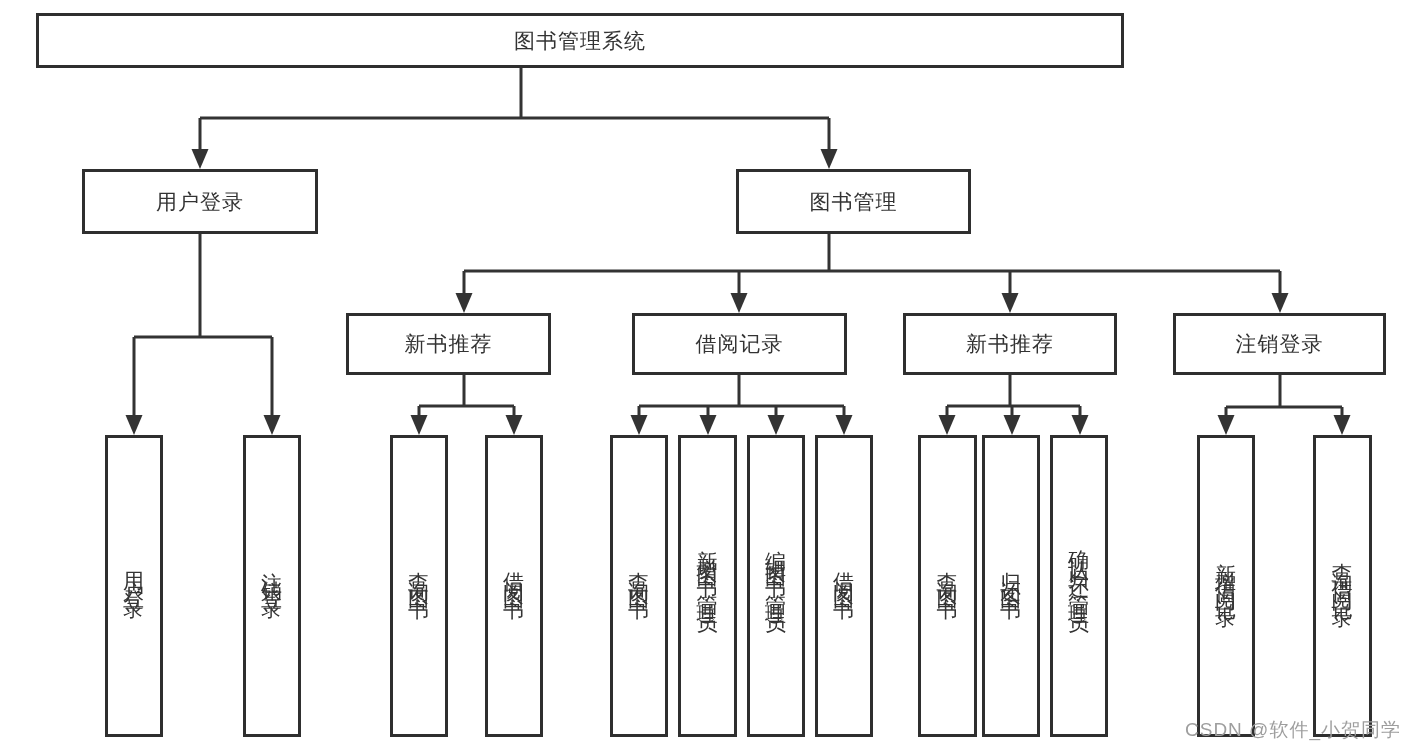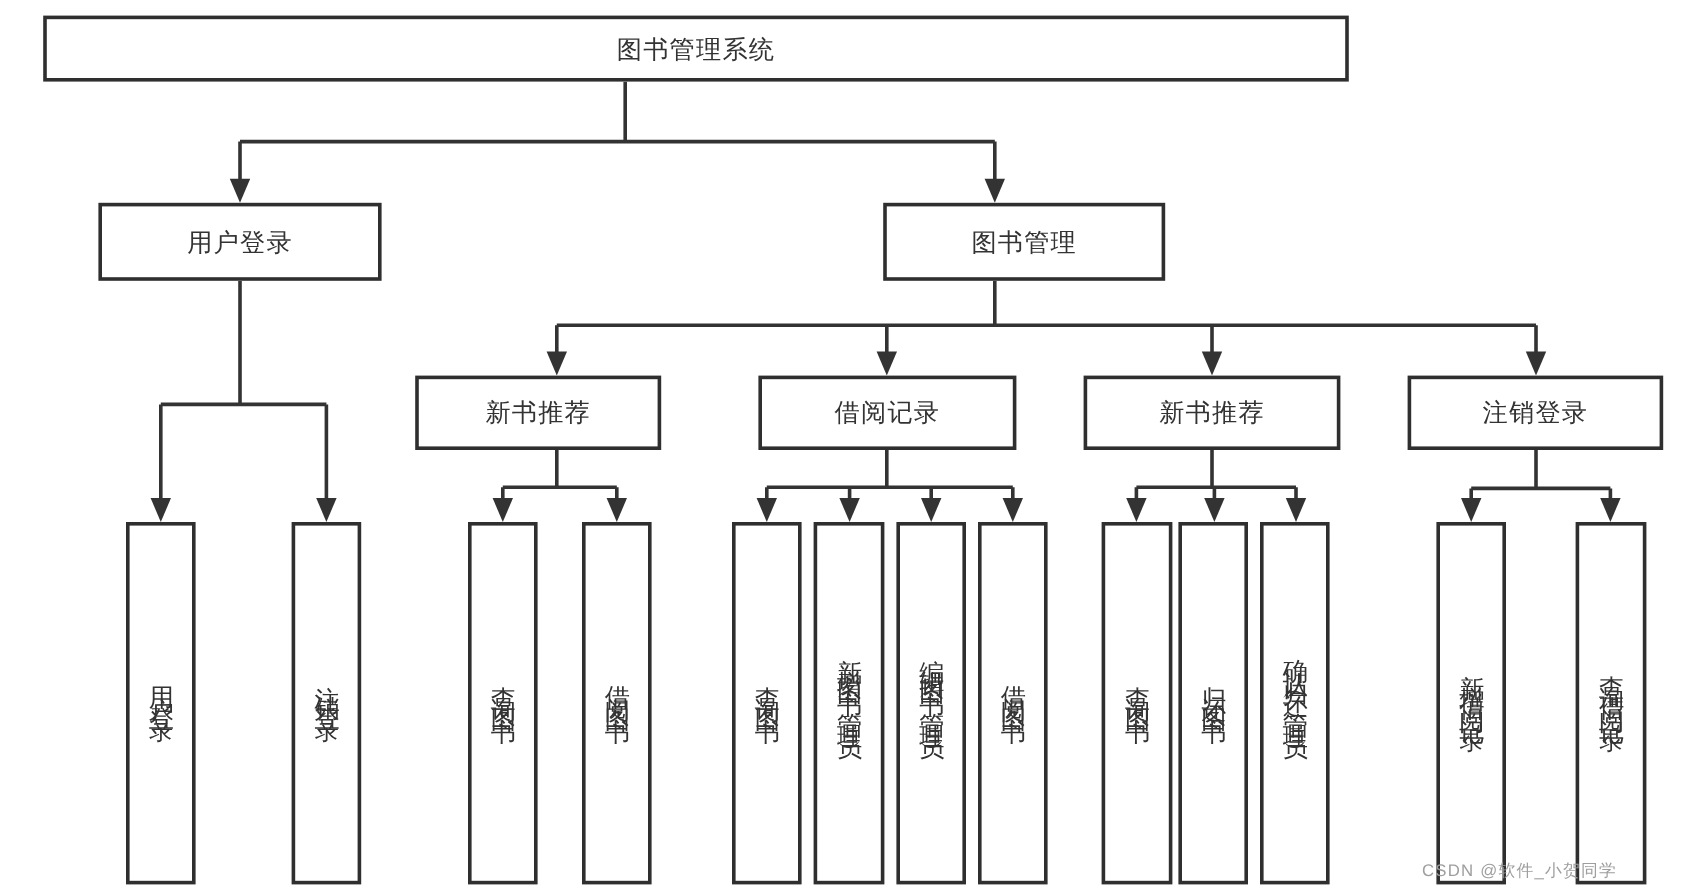--- a/index.html
+++ b/index.html
@@ -49,21 +49,21 @@
     fill:none;
   }
   #connectors polygon{
     fill:#333333;
     stroke:none;
   }
   .watermark{
     position:absolute;
     left:1185px;
     top:717px;
-    font-size:14px;
+    font-size:19px;
     letter-spacing:1px;
     color:#9e9e9e;
     white-space:nowrap;
     z-index:5;
   }
 </style>
 </head>
 <body>
 
 <div id="canvas">

